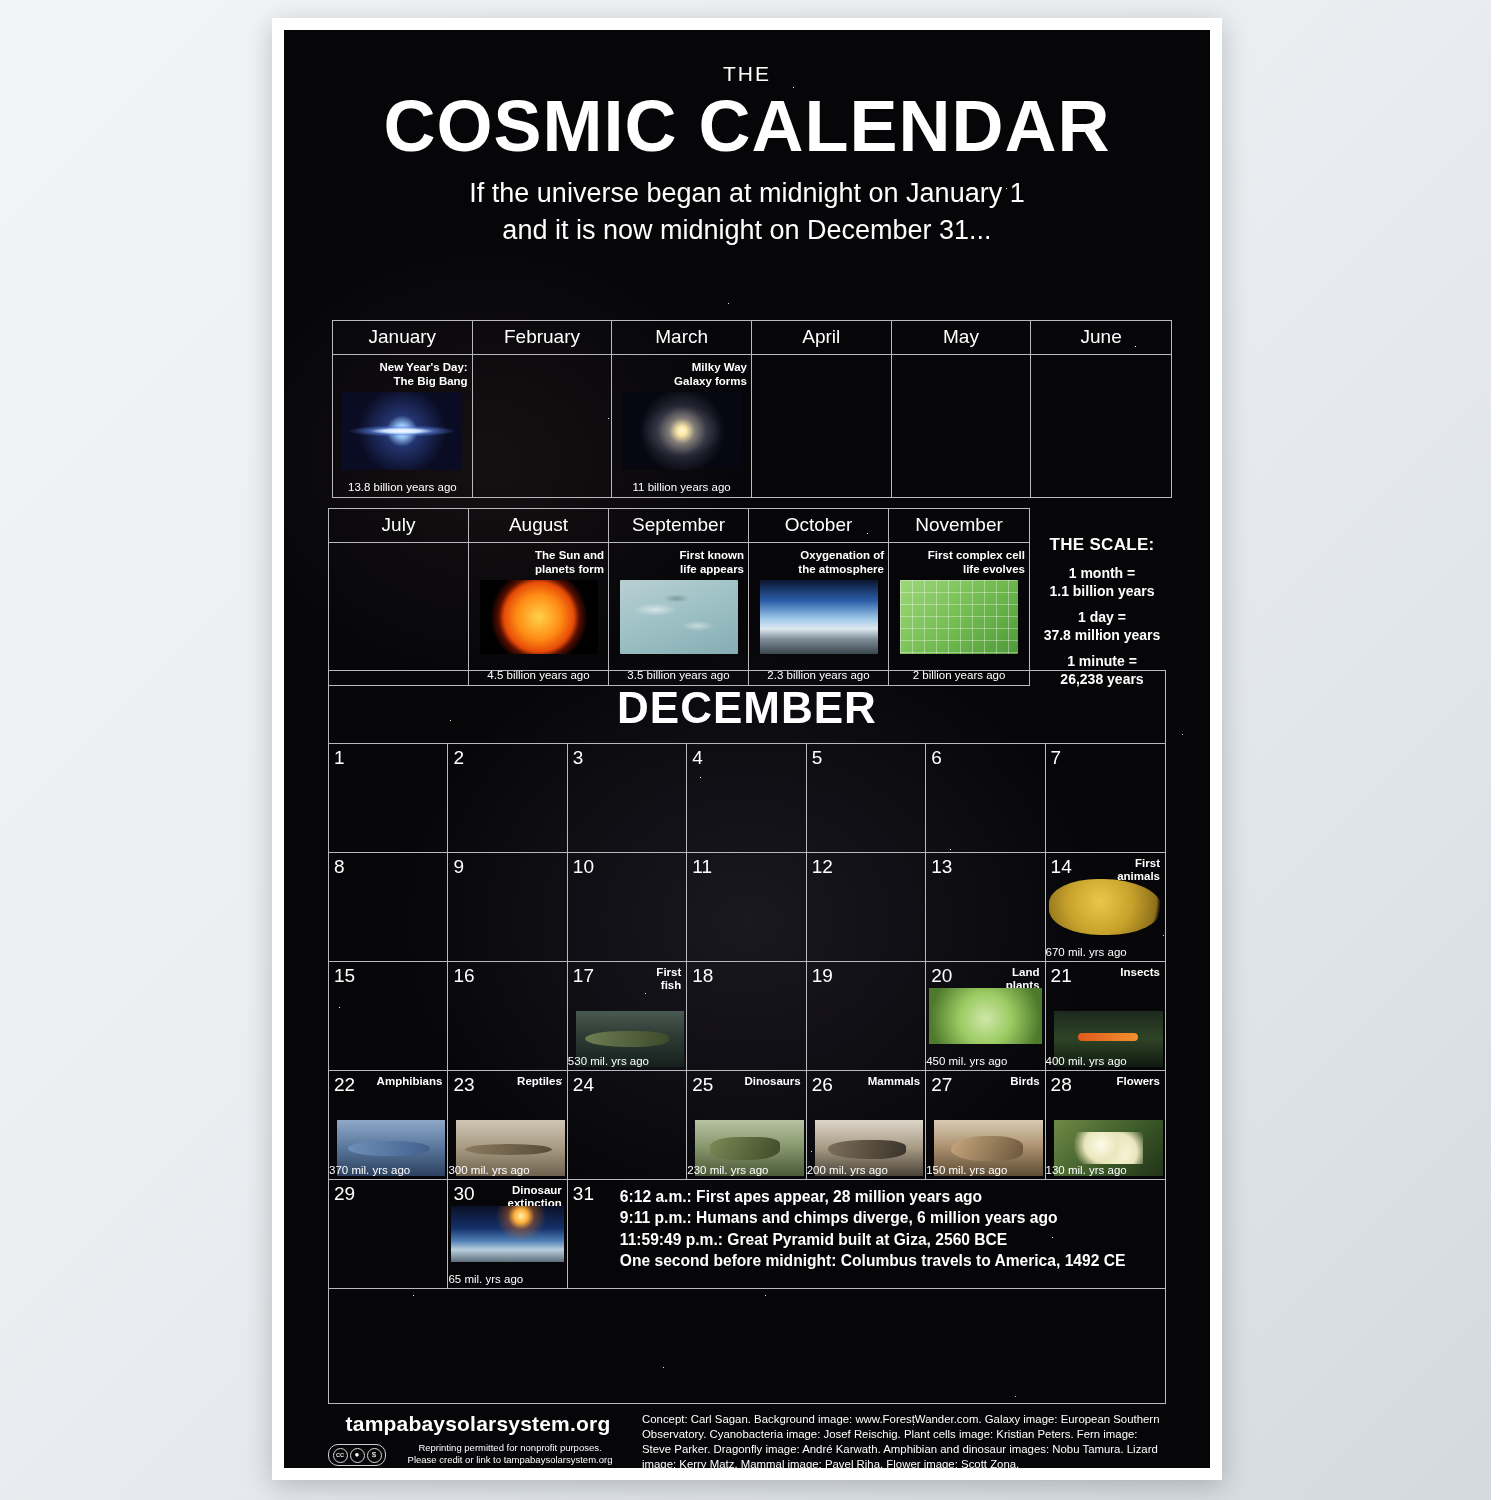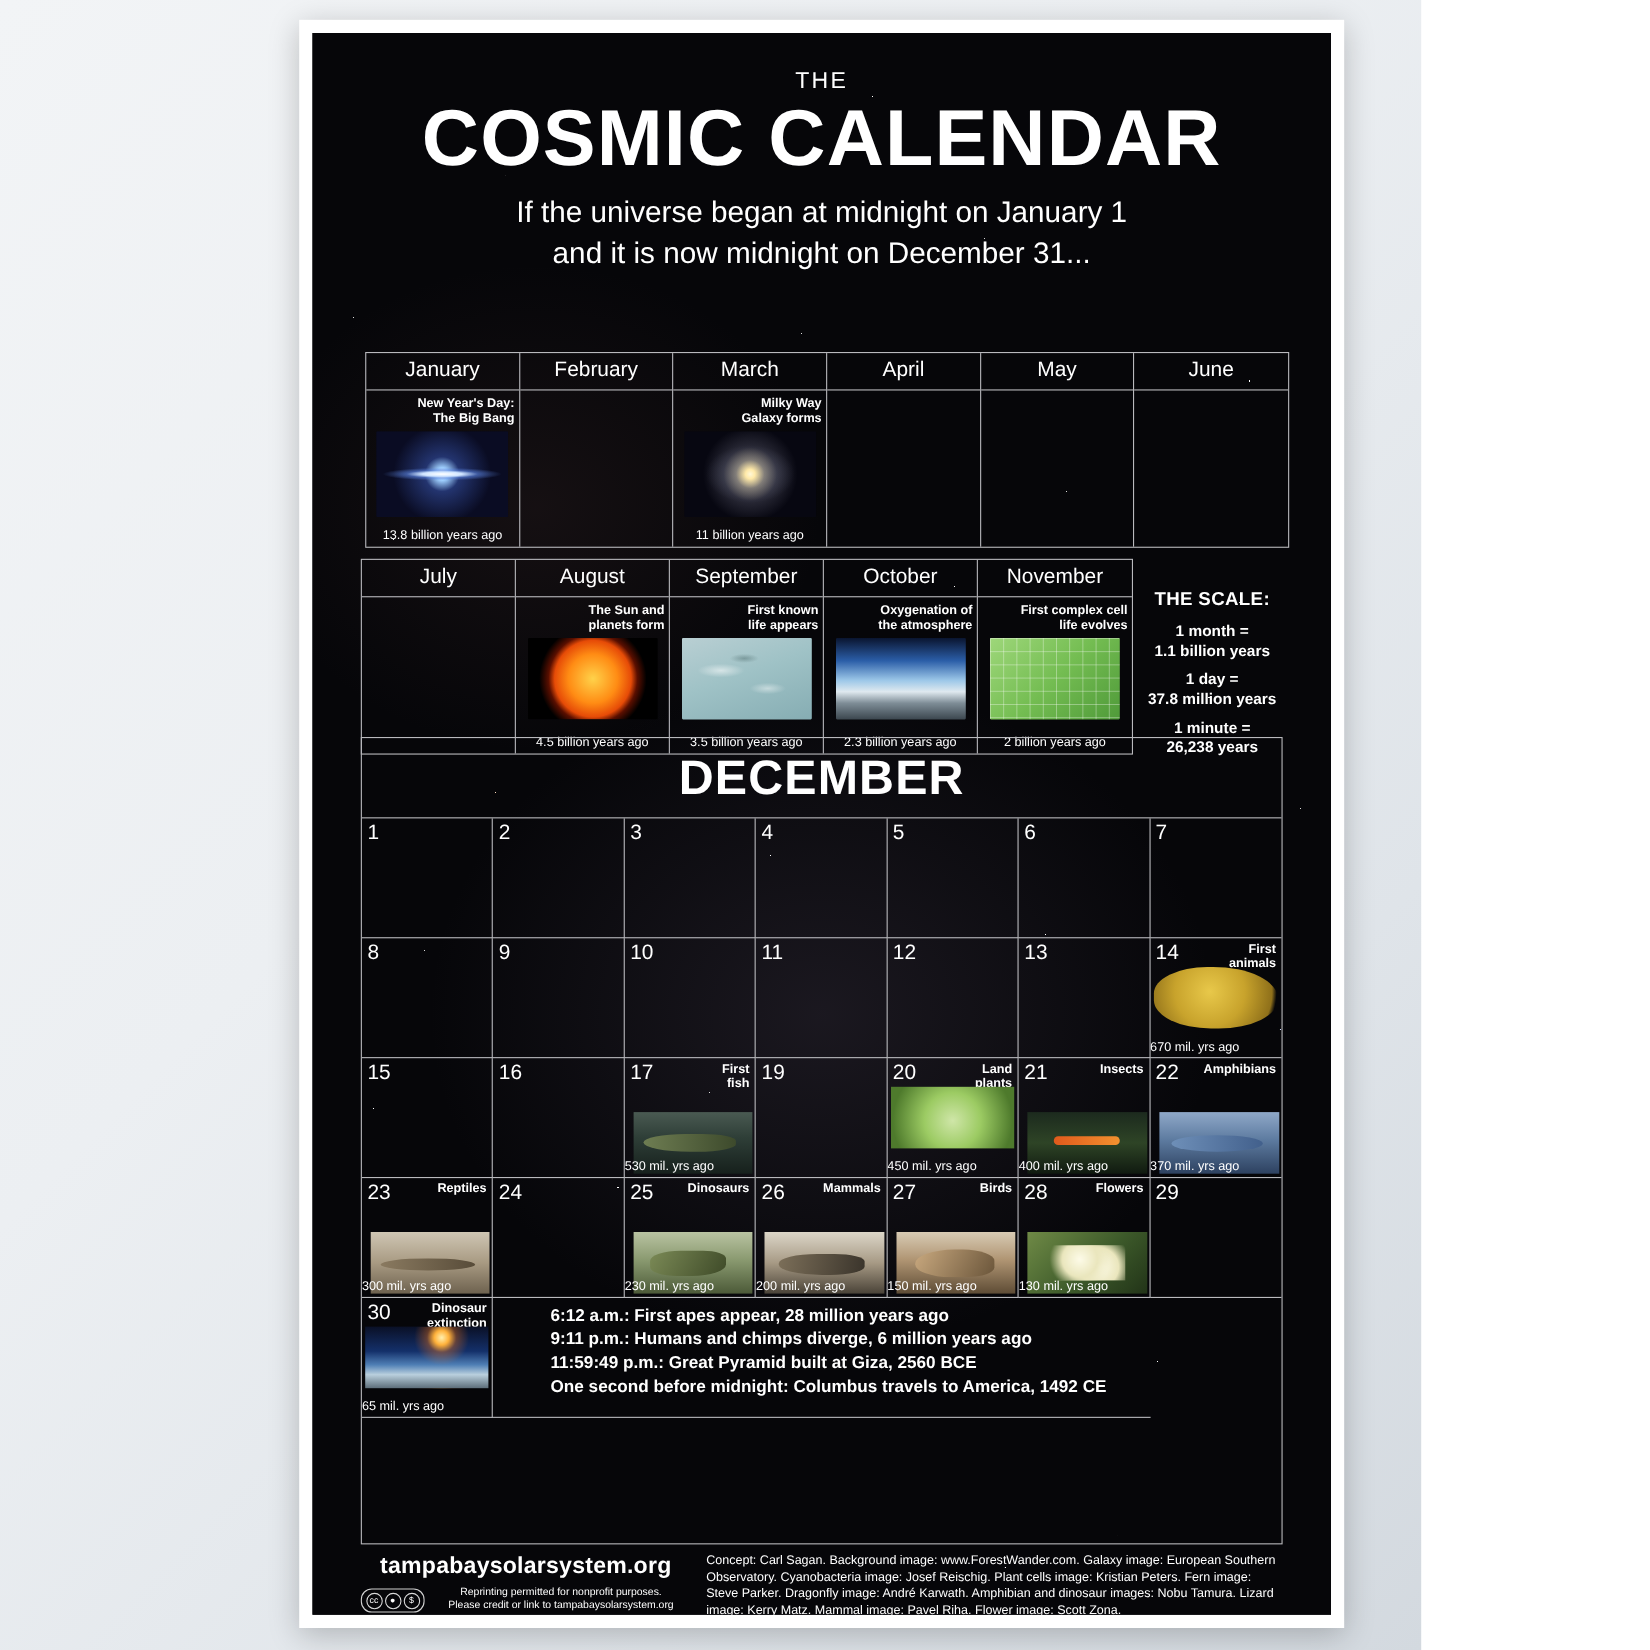--- a/index.html
+++ b/index.html
@@ -5,23 +5,24 @@
   html, body {
     margin: 0;
     padding: 0;
     width: 1500px;
     height: 1500px;
     overflow: hidden;
     font-family: "Liberation Sans", sans-serif;
   }
   #page {
     position: relative;
-    width: 1292px;
+    width: 1452px;
     height: 1500px;
     background: linear-gradient(135deg, #f2f4f6 0%, #eceff2 40%, #dfe4e9 75%, #d3d9df 100%);
+    padding-left: 39px;
   }
   
   #paper {
     position: absolute;
     left: 272px;
     top: 18px;
     width: 950px;
     height: 1462px;
     background: #ffffff;
     box-shadow: 0 6px 26px rgba(0,0,0,0.22);
@@ -573,20 +574,23 @@
             <div class="day">
               <div class="daynum">16</div>
             </div>
             <div class="day">
               <div class="daynum">17</div>
               <div class="day-label">First<br>fish</div>
               <div class="day-thumb img-fish"></div>
               <div class="day-date">530 mil. yrs ago</div>
             </div>
             <div class="day">
+              <div class="daynum">18</div>
+            </div>
+            <div class="day">
               <div class="daynum">19</div>
             </div>
             <div class="day">
               <div class="daynum">20</div>
               <div class="day-label">Land<br>plants</div>
               <div class="day-thumb img-plants"></div>
               <div class="day-date">450 mil. yrs ago</div>
             </div>
             <div class="day">
               <div class="daynum">21</div>
@@ -636,20 +640,21 @@
             <div class="day">
               <div class="daynum">29</div>
             </div>
             <div class="day">
               <div class="daynum">30</div>
               <div class="day-label">Dinosaur<br>extinction</div>
               <div class="day-thumb img-extinct"></div>
               <div class="day-date">65 mil. yrs ago</div>
             </div>
             <div class="day day-31">
+              <div class="daynum">31</div>
               <div class="d31-lines">
                 <div>6:12 a.m.: First apes appear, 28 million years ago</div>
                 <div>9:11 p.m.: Humans and chimps diverge, 6 million years ago</div>
                 <div>11:59:49 p.m.: Great Pyramid built at Giza, 2560 BCE</div>
                 <div>One second before midnight: Columbus travels to America, 1492 CE</div>
               </div>
             </div>
           </div>
       </div>
 

